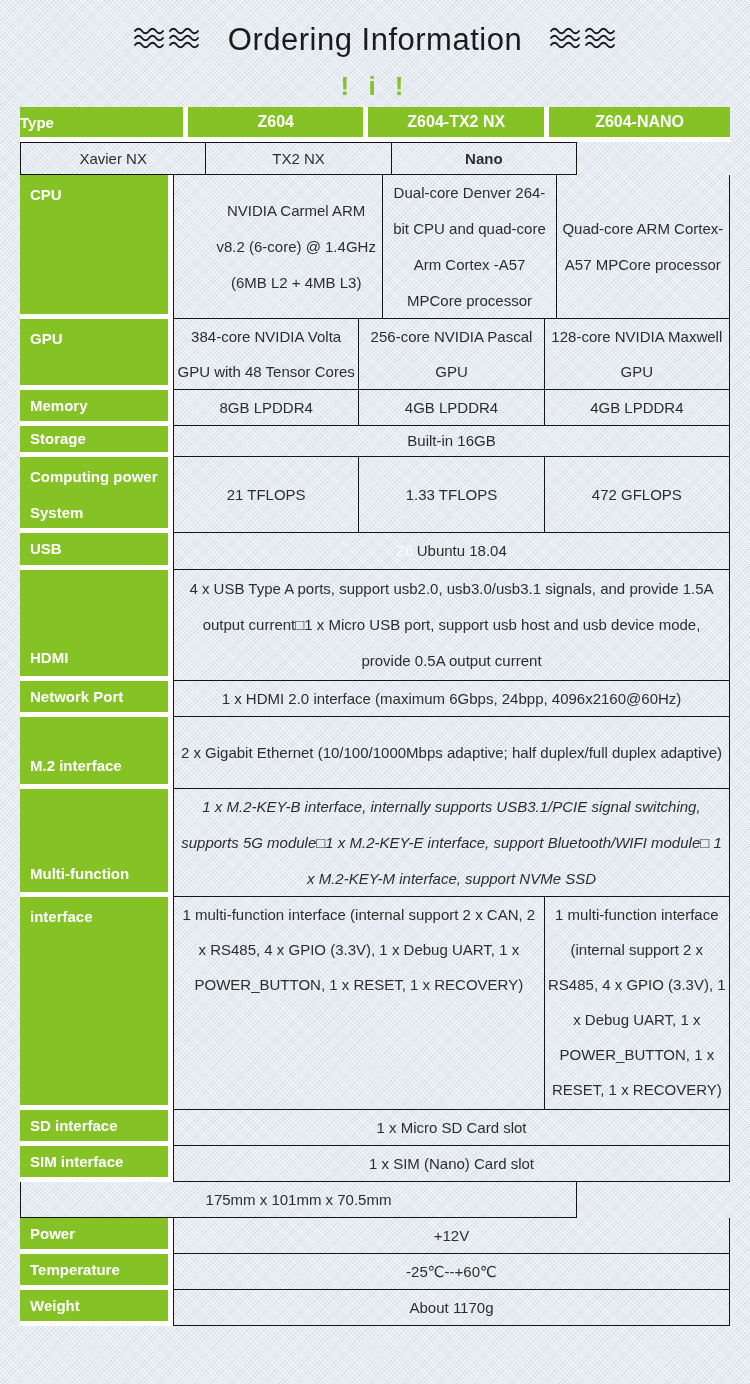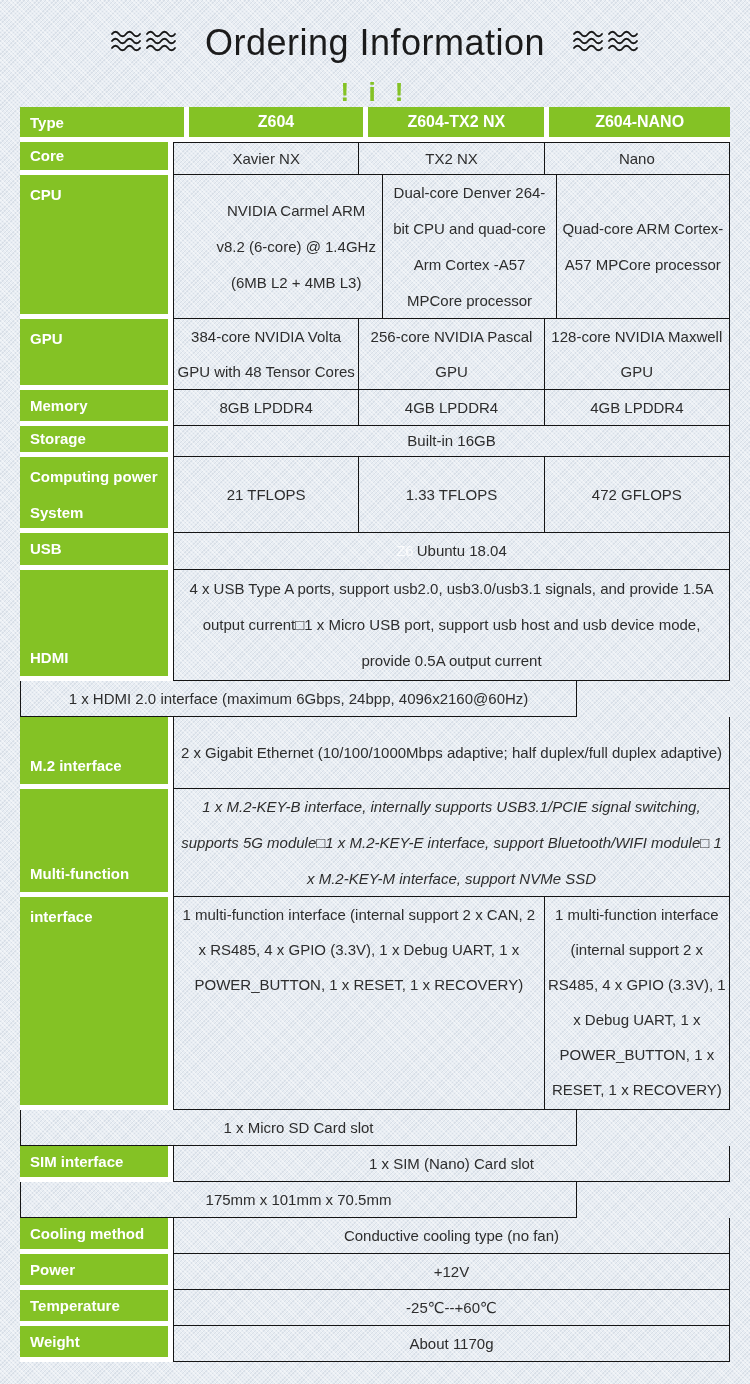--- a/index.html
+++ b/index.html
@@ -6,32 +6,32 @@
   body{background:#cfd6df;}
   .page{
     width:750px;height:1384px;position:relative;overflow:hidden;
     font-family:"Liberation Sans","DejaVu Sans",sans-serif;
     background-color:#e8edf3;
     background-image:
       repeating-linear-gradient(45deg,rgba(255,255,255,.45) 0 1px,rgba(0,0,0,0) 1px 3px),
       repeating-linear-gradient(-45deg,rgba(173,186,201,.28) 0 1px,rgba(0,0,0,0) 1px 3px);
   }
   .title-row{display:flex;align-items:center;justify-content:center;gap:28px;padding-top:22px;}
-  .page-title{font-size:36px;color:#1b1b1b;letter-spacing:.5px;}
+  .page-title{font-size:31px;color:#1b1b1b;letter-spacing:.5px;}
   .wave{display:block;}
   .subtitle{text-align:center;margin-top:13px;font-size:26px;font-weight:bold;letter-spacing:6px;color:#84c225;}
 
   .spec-table{position:absolute;left:20px;top:107px;width:710px;}
   .header-row{display:flex;height:35px;}
   .hcell{
     box-sizing:border-box;background:#84c225;color:#fff;font-weight:bold;font-size:16px;
     display:flex;align-items:center;justify-content:center;
     border-bottom:5px solid #fff;
   }
-  .hcell.hlabel{width:173px;justify-content:flex-start;padding-left:10px;border-right:5px solid #fff;font-size:15px;}
+  .hcell.hlabel{width:173px;justify-content:flex-start;border-right:5px solid #fff;font-size:15px;}
   .hcell.c0{width:185px;border-right:5px solid #fff;}
   .hcell.c1{width:186px;border-right:5px solid #fff;text-align:right;}
   .hcell.c2{width:186px;}
 
   .row{display:flex;}
   .rlabel{
     width:153px;box-sizing:border-box;flex:none;
     background:#84c225;color:#fff;font-weight:bold;font-size:15px;line-height:36px;
     padding-left:10px;
     border-right:5px solid #fff;border-bottom:5px solid #fff;
@@ -87,25 +87,24 @@
 
   <div class="spec-table">
     <div class="header-row" id="header-row">
         <div class="hcell hlabel">Type</div>
         <div class="hcell c0">Z604</div>
         <div class="hcell c1">Z604-TX2 NX</div>
         <div class="hcell c2">Z604-NANO</div>
       </div>
     <div id="body-rows">
         <div class="row first" style="height: 33px;">
-          <div class="rlabel">Core</div>
           <div class="cellwrap">
             <div class="cell" style="width: 185px; line-height: 22px;">Xavier NX</div>
             <div class="cell" style="width: 186px; line-height: 22px;">TX2 NX</div>
-            <div class="cell" style="width: 186px; line-height: 22px;">Nano</div>
+            <div class="cell" style="width: 186px; line-height: 22px; font-weight: bold;">Nano</div>
           </div>
         </div>
         <div class="row ltop" style="height: 144px;">
           <div class="rlabel">CPU</div>
           <div class="cellwrap">
             <div class="cell" style="width: 185px; line-height: 36px; margin-left: 36px;">NVIDIA Carmel ARM v8.2 (6-core) @ 1.4GHz (6MB L2 + 4MB L3)</div>
             <div class="cell" style="width: 186px; line-height: 36px;">Dual-core Denver 264-bit CPU and quad-core Arm Cortex -A57 MPCore processor</div>
             <div class="cell" style="width: 186px; line-height: 36px;">Quad-core ARM Cortex-A57 MPCore processor</div>
           </div>
         </div>
@@ -148,20 +147,21 @@
             </div>
           </div>
         </div>
         <div class="row lbottom" style="height: 111px;">
           <div class="rlabel">HDMI</div>
           <div class="cellwrap">
             <div class="cell" style="width: 557px; line-height: 36px;">4 x USB Type A ports, support usb2.0, usb3.0/usb3.1 signals, and provide 1.5A output current□1 x Micro USB port, support usb host and usb device mode, provide 0.5A output current</div>
           </div>
         </div>
         <div class="row" style="height: 36px;">
+          <div class="rlabel">Network Port</div>
           <div class="cellwrap">
             <div class="cell" style="width: 557px; line-height: 22px;">1 x HDMI 2.0 interface (maximum 6Gbps, 24bpp, 4096x2160@60Hz)</div>
           </div>
         </div>
         <div class="row lbottom" style="height: 72px;">
           <div class="rlabel">M.2 interface</div>
           <div class="cellwrap">
             <div class="cell" style="width: 557px; line-height: 36px;">2 x Gigabit Ethernet (10/100/1000Mbps adaptive; half duplex/full duplex adaptive)</div>
           </div>
         </div>
@@ -172,39 +172,34 @@
           </div>
         </div>
         <div class="row ltop vtop" style="height: 213px;">
           <div class="rlabel">interface</div>
           <div class="cellwrap">
             <div class="cell" style="width: 371px; line-height: 35px;">1 multi-function interface (internal support 2 x CAN, 2 x RS485, 4 x GPIO (3.3V), 1 x Debug UART, 1 x POWER_BUTTON, 1 x RESET, 1 x RECOVERY)</div>
             <div class="cell" style="width: 186px; line-height: 35px;">1 multi-function interface (internal support 2 x RS485, 4 x GPIO (3.3V), 1 x Debug UART, 1 x POWER_BUTTON, 1 x RESET, 1 x RECOVERY)</div>
           </div>
         </div>
         <div class="row" style="height: 36px;">
+          <div class="rlabel">SD interface</div>
           <div class="cellwrap">
             <div class="cell" style="width: 557px; line-height: 22px;">1 x Micro SD Card slot</div>
           </div>
         </div>
         <div class="row" style="height: 36px;">
           <div class="rlabel">SIM interface</div>
           <div class="cellwrap">
             <div class="cell" style="width: 557px; line-height: 22px;">1 x SIM (Nano) Card slot</div>
           </div>
         </div>
         <div class="row" style="height: 36px;">
           <div class="cellwrap">
             <div class="cell" style="width: 557px; line-height: 22px;">175mm x 101mm x 70.5mm</div>
-          </div>
-        </div>
-        <div class="row" style="height: 36px;">
-          <div class="rlabel">Cooling method</div>
-          <div class="cellwrap">
-            <div class="cell" style="width: 557px; line-height: 22px;">Conductive cooling type (no fan)</div>
           </div>
         </div>
         <div class="row" style="height: 36px;">
           <div class="rlabel">Power</div>
           <div class="cellwrap">
             <div class="cell" style="width: 557px; line-height: 22px;">+12V</div>
           </div>
         </div>
         <div class="row" style="height: 36px;">
           <div class="rlabel">Temperature</div>

